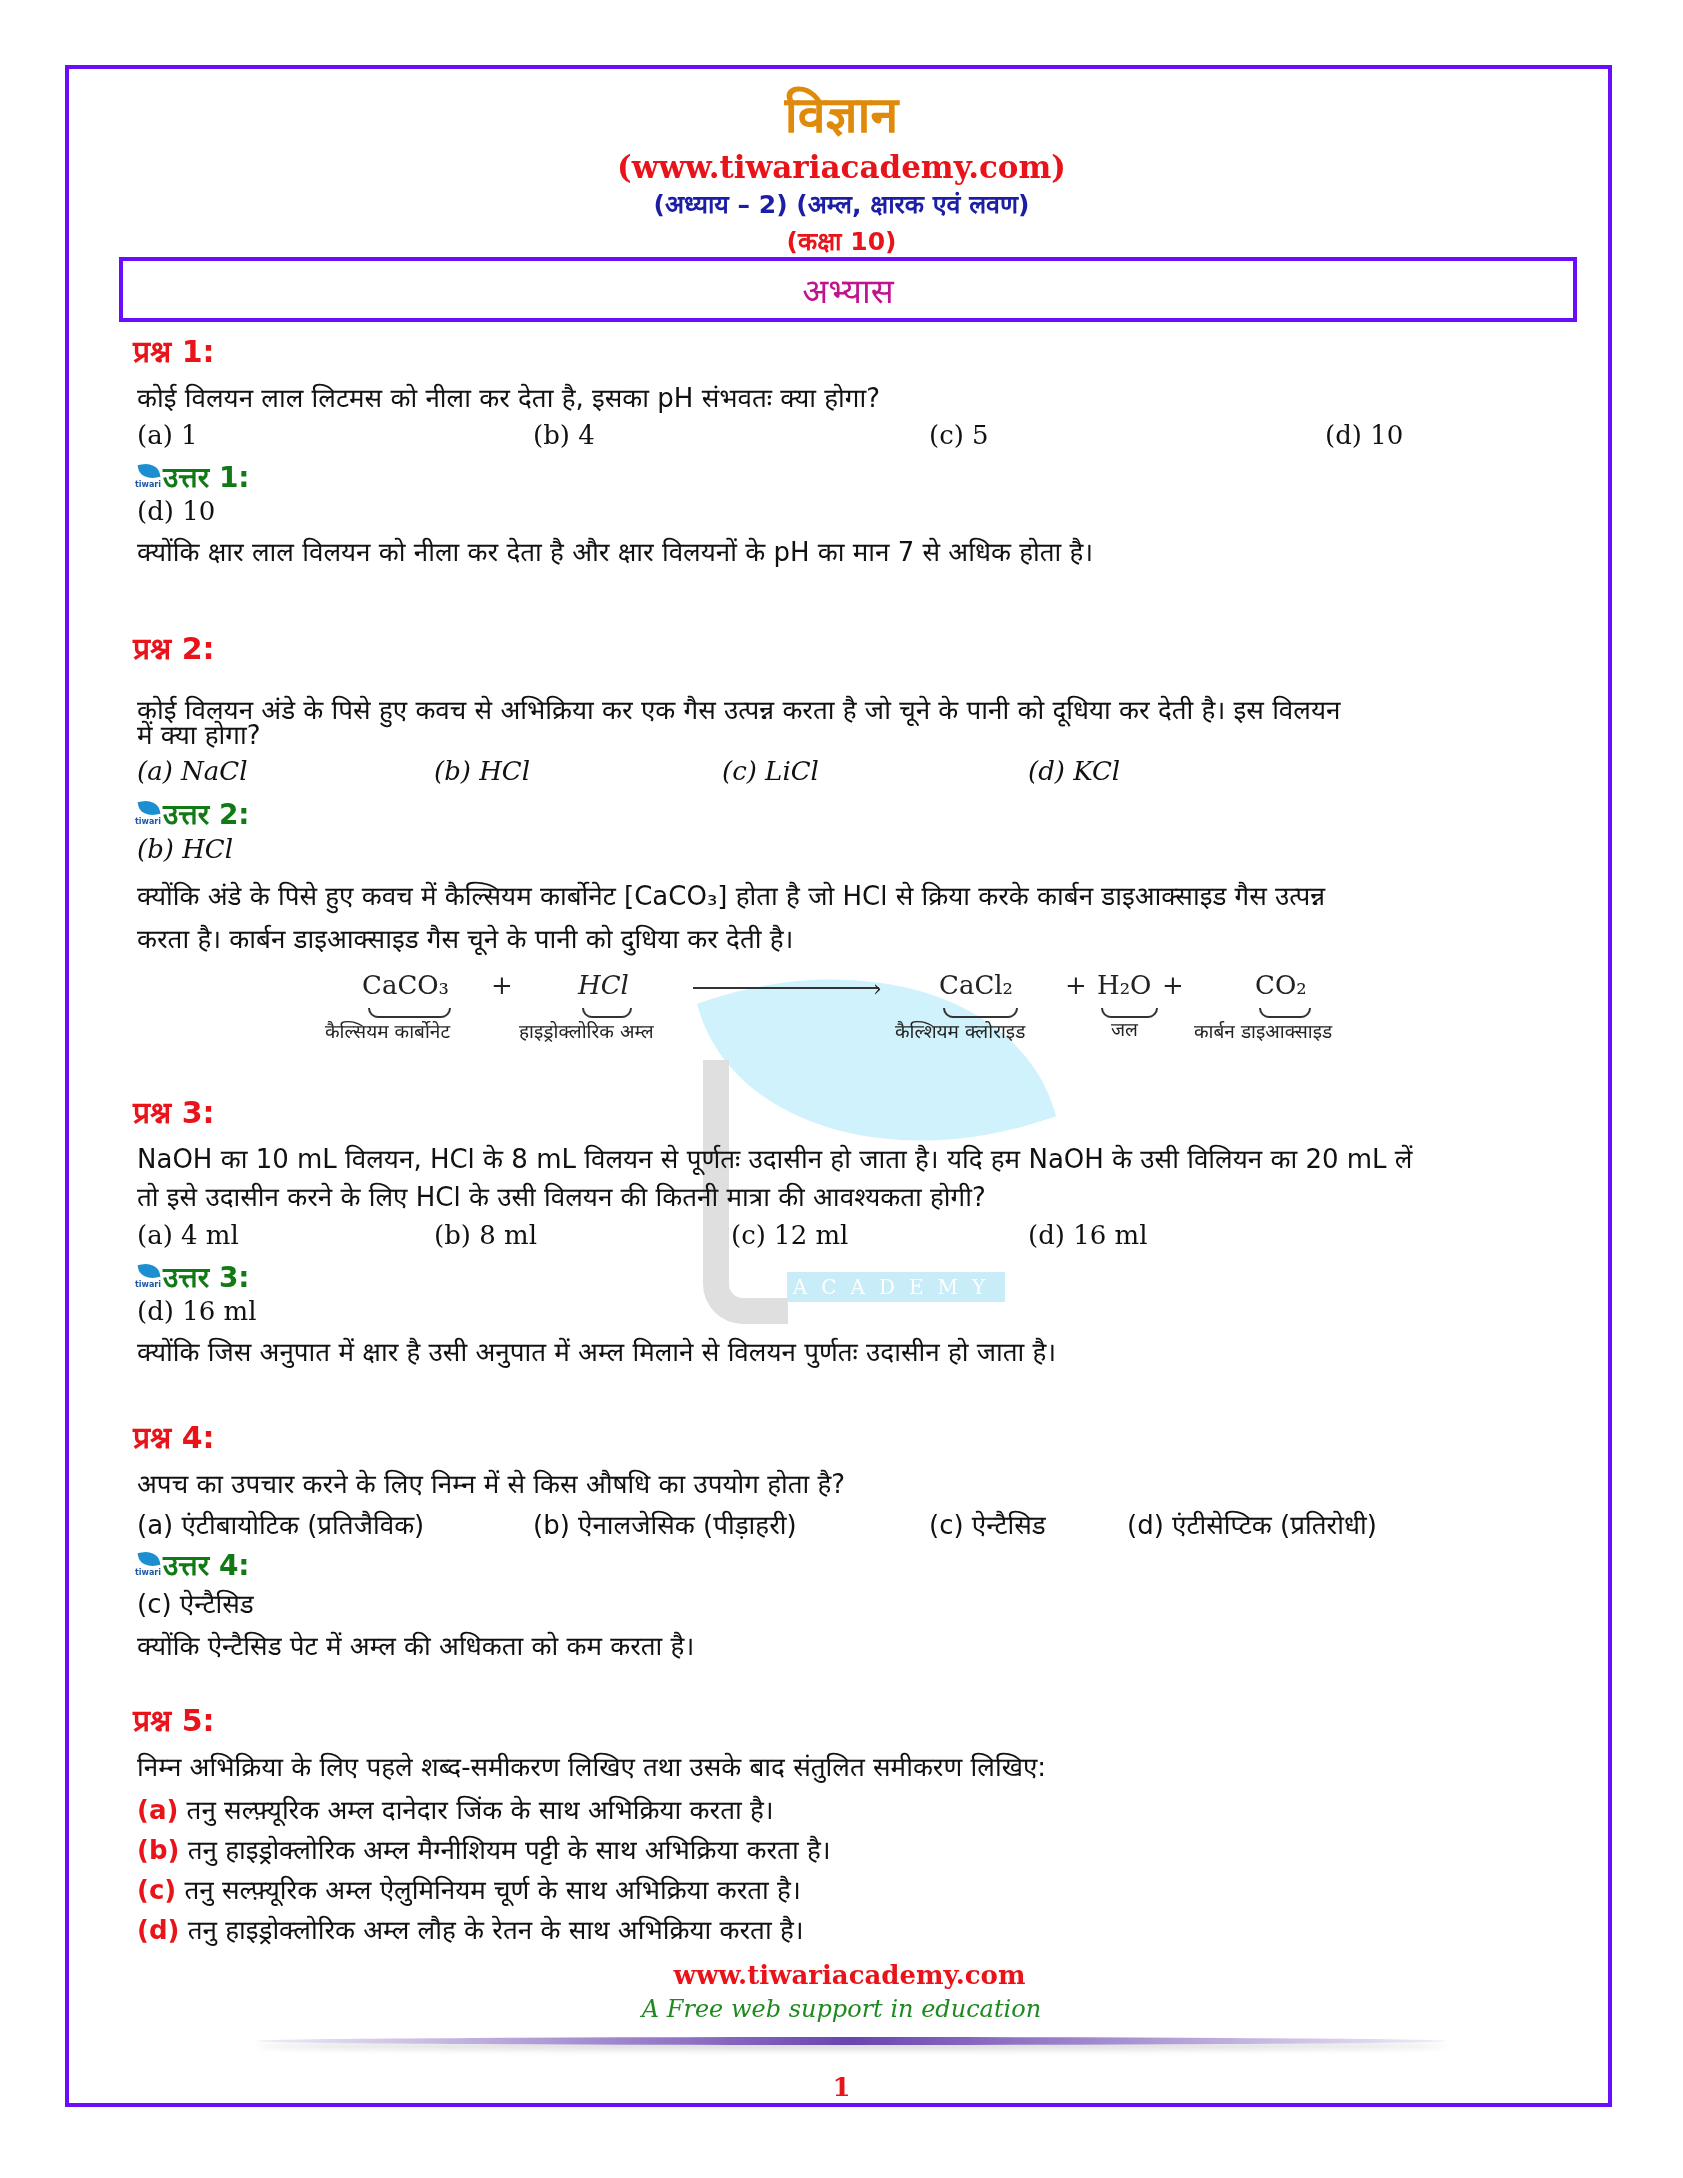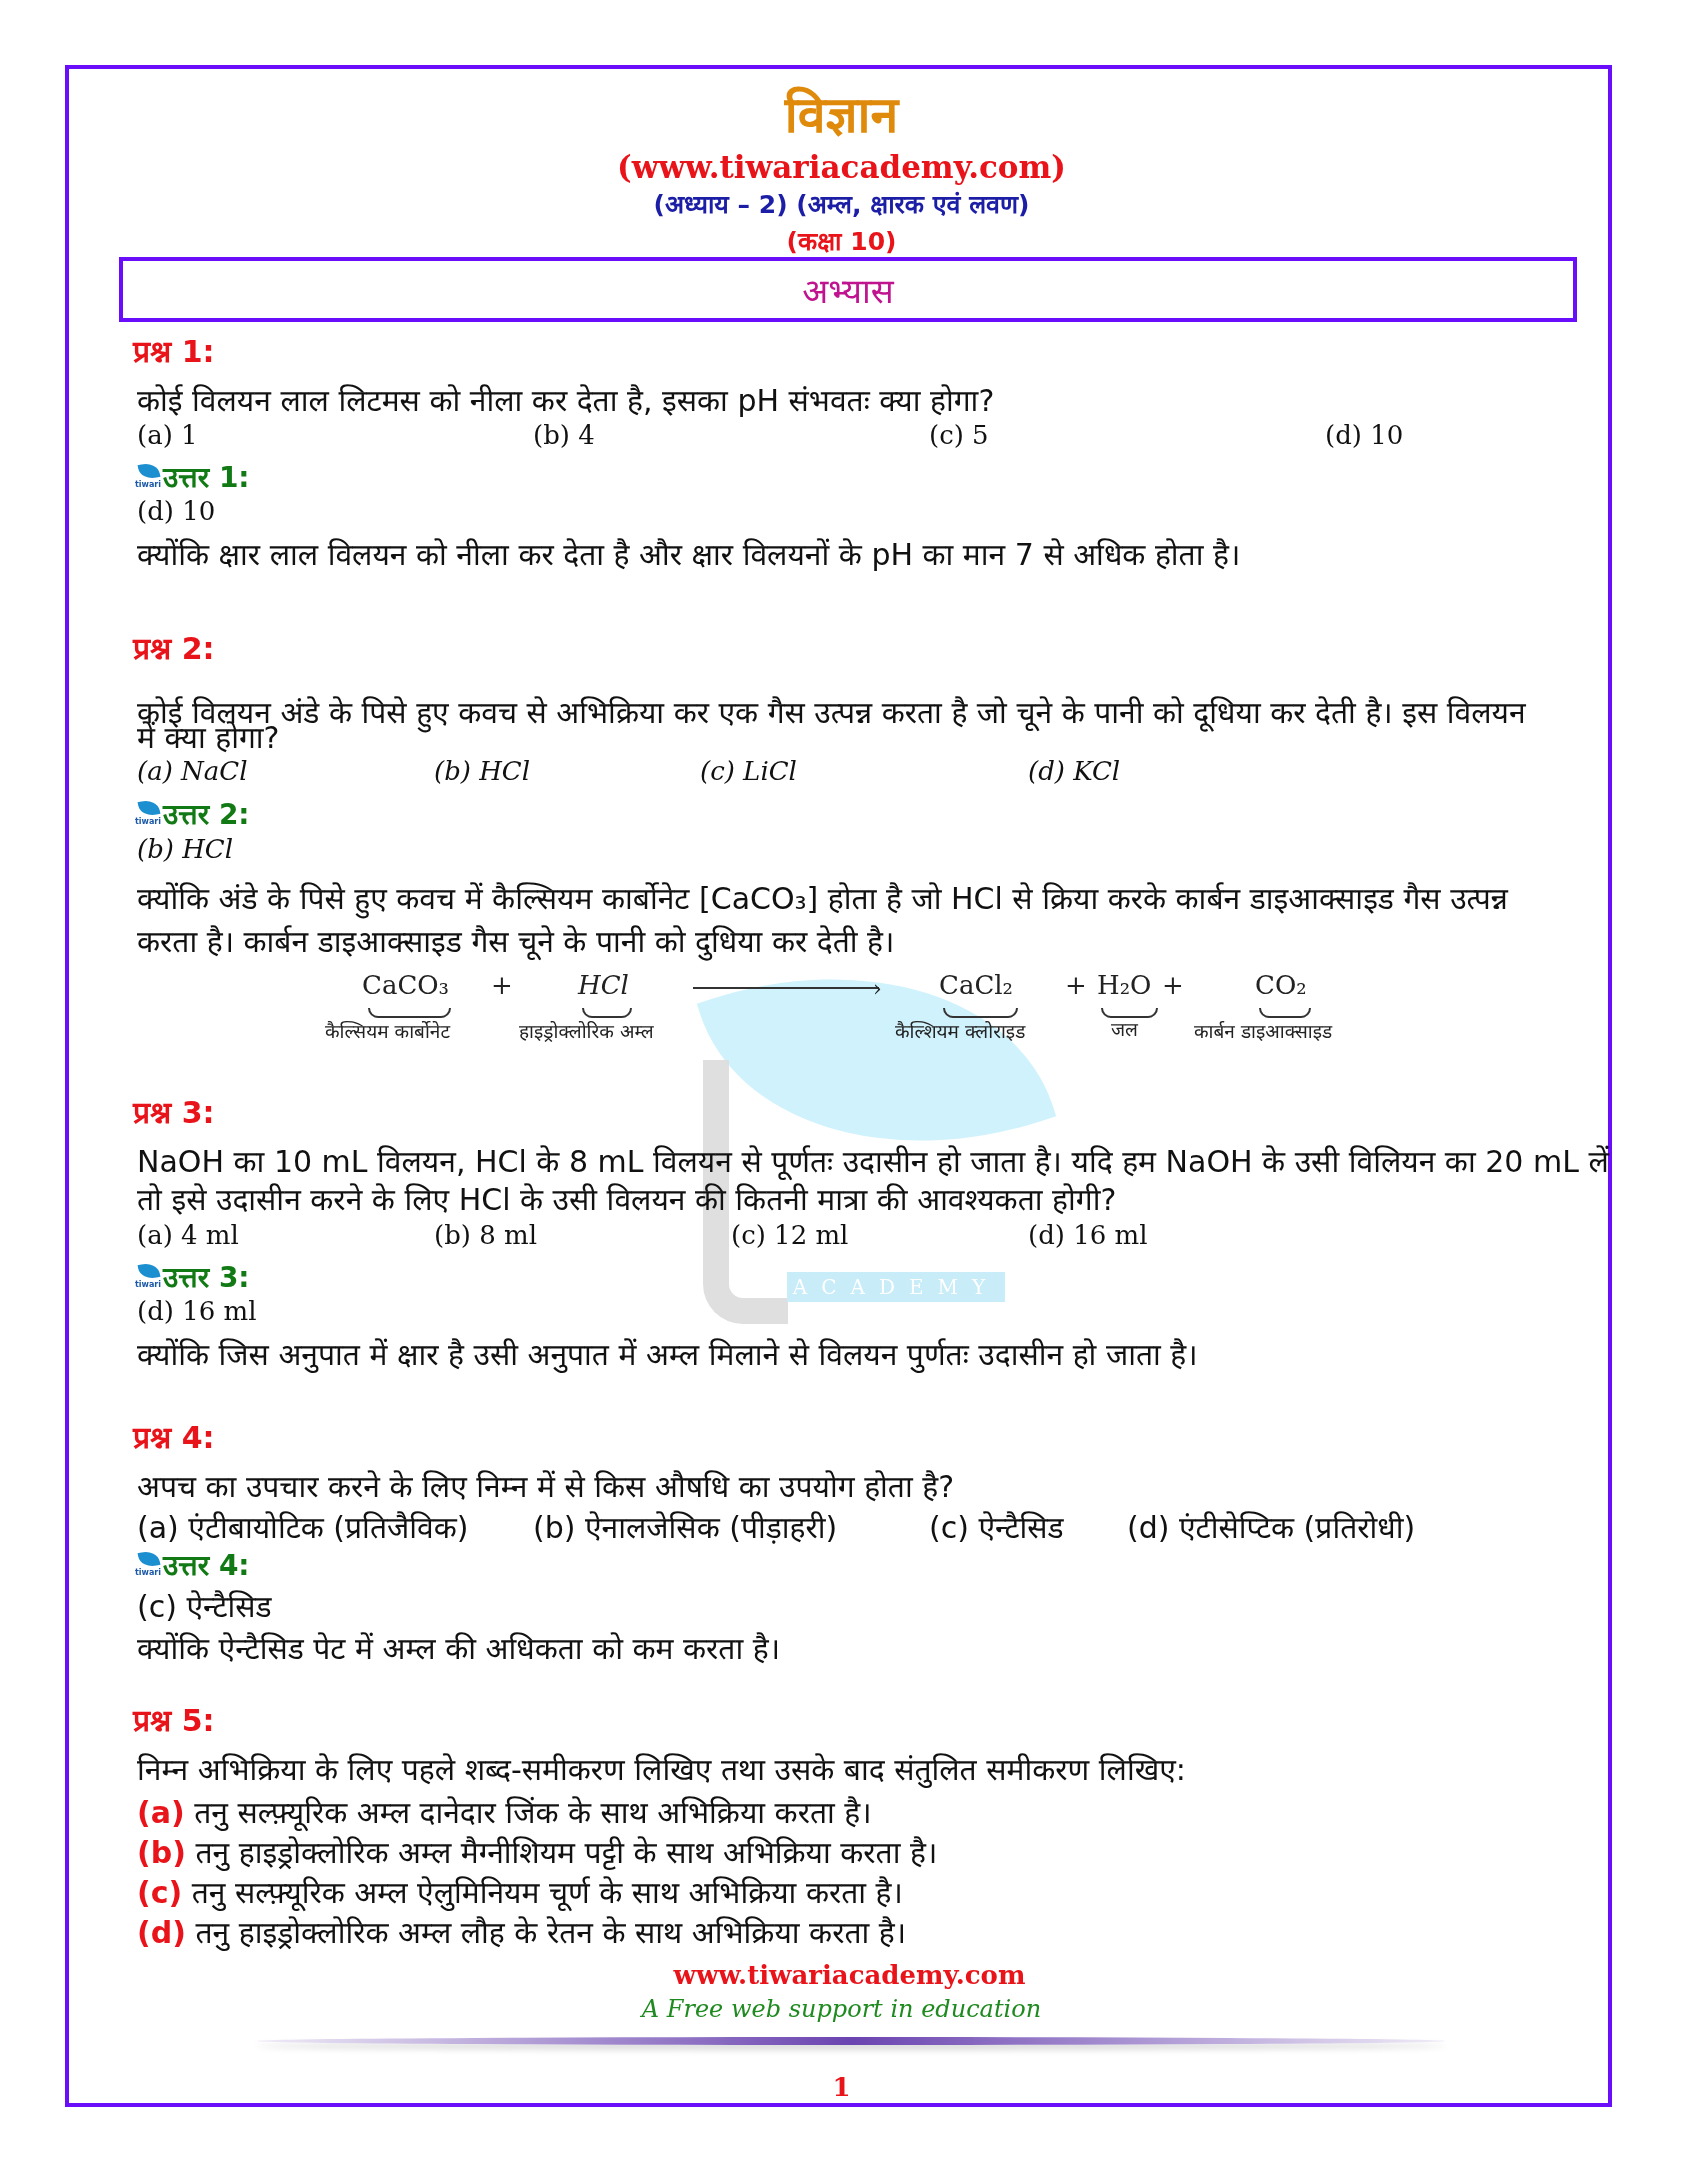--- a/index.html
+++ b/index.html
@@ -12,21 +12,21 @@
   .title { top:79px; font-size:50px; font-weight:bold; color:#e08a0c; }
   .site { top:149px; font-family:"DejaVu Serif", serif; font-size:31px; font-weight:bold; color:#e8141a; }
   .chapter { top:186px; font-size:25px; font-weight:bold; color:#1c1fa6; }
   .klass { top:223px; font-size:25px; font-weight:bold; color:#e8141a; }
   .box { position:absolute; left:119px; top:257px; width:1458px; height:65px;
          border:4px solid #6a0dfa; box-sizing:border-box; }
   .box-title { position:absolute; left:0; right:0; top:6px; text-align:center;
                font-size:34px; color:#c0138f; }
   .qh { font-size:30px; font-weight:bold; color:#e8141a; }
   .ah { font-size:28px; font-weight:bold; color:#127a14; display:flex; align-items:center; }
-  .txt { font-size:30px; color:#111; }
+  .txt { font-size:26px; color:#111; }
   .opt { font-size:26px; color:#111; font-family:"DejaVu Serif", serif; }
   .ital { font-style:italic; font-family:"DejaVu Serif", serif; }
   .red { color:#e8141a; font-weight:bold; }
   .leaf { width:26px; height:26px; margin-right:2px; position:relative; display:inline-block; }
   .leaf .blade { position:absolute; left:4px; top:0; width:20px; height:16px;
                  background:#1b8fd0; border-radius:0 80% 0 80%; transform:rotate(-12deg); }
   .leaf .tag { position:absolute; left:0; top:17px; font-size:8px; color:#1a57a8; font-weight:bold; }
   .eq { font-family:"DejaVu Serif", serif; font-size:26px; color:#222; }
   .brace { position:absolute; height:8px; border:2px solid #333; border-top:none;
            border-radius:0 0 10px 10px; }
@@ -82,21 +82,21 @@
   <span>उत्तर 1:</span>
 </div>
 <div class="abs opt" style="left:137px; top:496px;">(d) 10</div>
 <div class="abs txt" style="left:137px; top:533px;">क्योंकि क्षार लाल विलयन को नीला कर देता है और क्षार विलयनों के pH का मान 7 से अधिक होता है।</div>
 
 <div class="abs qh" style="left:133px; top:627px;">प्रश्न 2:</div>
 <div class="abs txt" style="left:137px; top:676px;margin-top:15px;">कोई विलयन अंडे के पिसे हुए कवच से अभिक्रिया कर एक गैस उत्पन्न करता है जो चूने के पानी को दूधिया कर देती है। इस विलयन</div>
 <div class="abs txt" style="left:137px; top:716px;">में क्या होगा?</div>
 <div class="abs opt ital" style="left:137px; top:756px;">(a) NaCl</div>
 <div class="abs opt ital" style="left:434px; top:756px;">(b) HCl</div>
-<div class="abs opt ital" style="left:700px; top:756px;">(c) LiCl</div>
+<div class="abs opt ital" style="left:722px; top:756px;">(c) LiCl</div>
 <div class="abs opt ital" style="left:1028px; top:756px;">(d) KCl</div>
 <div class="abs ah" style="left:135px; top:794px;">
   <span class="leaf">
       <span class="blade"></span>
       <span class="tag">tiwari</span>
     </span>
   <span>उत्तर 2:</span>
 </div>
 <div class="abs opt ital" style="left:137px; top:834px;">(b) HCl</div>
 <div class="abs txt" style="left:137px; top:877px;">क्योंकि अंडे के पिसे हुए कवच में कैल्सियम कार्बोनेट [CaCO₃] होता है जो  HCl से क्रिया करके कार्बन डाइआक्साइड गैस उत्पन्न</div>

